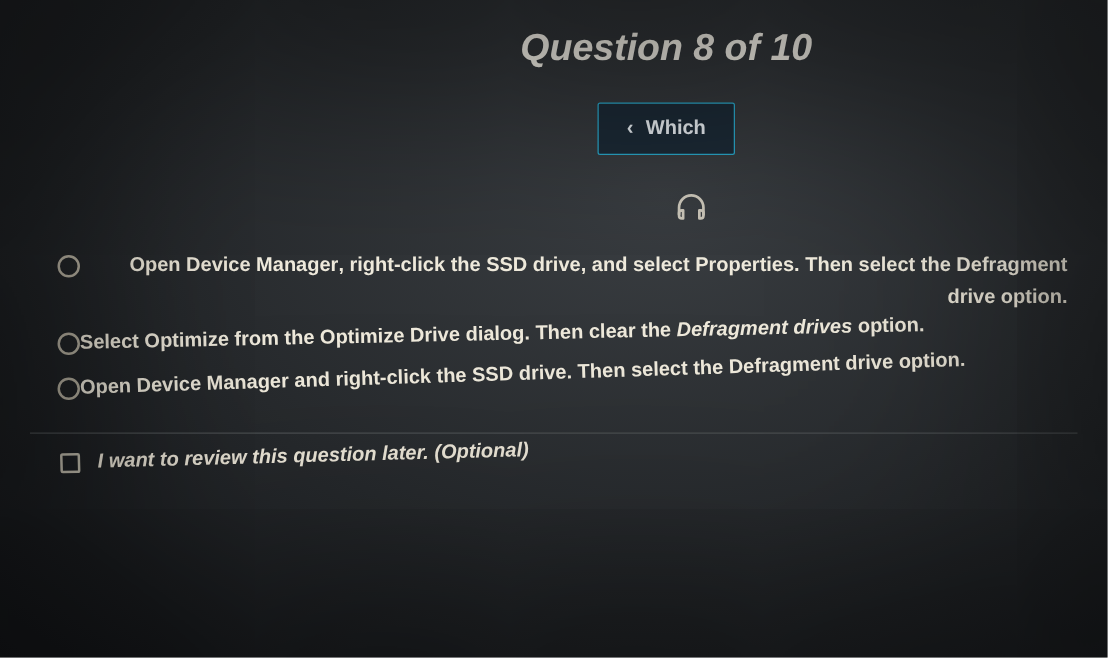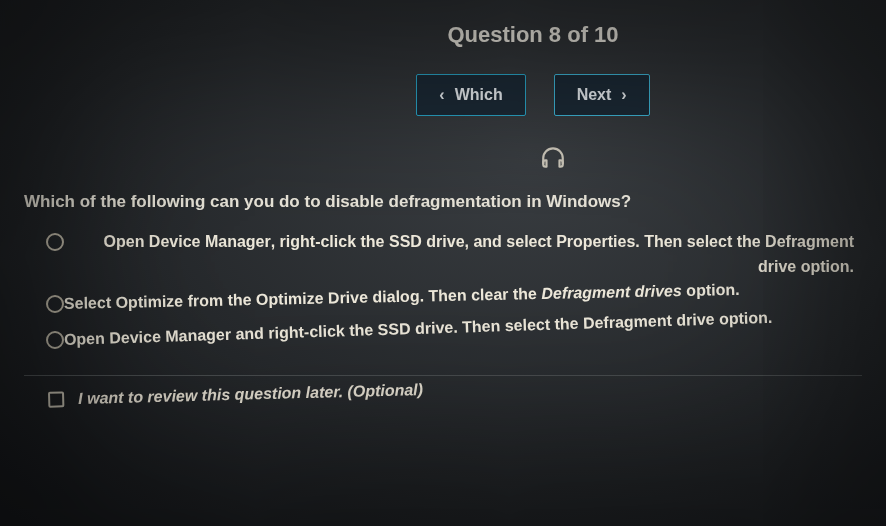--- a/index.html
+++ b/index.html
@@ -9,22 +9,23 @@
     font-family: "Segoe UI", Arial, sans-serif;
     color: #e9e6de;
     position: relative;
   }
   .header {
     text-align: center;
     padding-top: 22px;
     margin-left: 180px;
   }
   .qtitle {
-    font-size: 22px;
+    font-size: 30px;
     font-weight: 700;
+    font-style: italic;
     color: #f2efe6;
   }
   .nav-row {
     display: flex;
     justify-content: center;
     gap: 28px;
     margin-top: 26px;
     margin-left: 180px;
   }
   .nav-btn {
@@ -133,38 +134,33 @@
 
 <div class="header">
   <div class="qtitle">Question 8 of 10</div>
 </div>
 
 <div class="nav-row">
   <button class="nav-btn back">
     <span class="chev">‹</span>
     <span>Which</span>
   </button>
-  <button class="nav-btn next">
-    <span>Next</span>
-    <span class="chev">›</span>
-  </button>
 </div>
 
 <div class="headphones-row">
   <span class="headphones" title="headphones">
     <svg width="26" height="26" viewBox="0 0 24 24" fill="none" stroke="#cfcabd" stroke-width="2" stroke-linecap="round" stroke-linejoin="round">
       <path d="M3 18v-5a9 9 0 0 1 18 0v5"></path>
       <path d="M21 19a2 2 0 0 1-2 2h-1v-6h1a2 2 0 0 1 2 2z"></path>
       <path d="M3 19a2 2 0 0 0 2 2h1v-6H5a2 2 0 0 0-2 2z"></path>
     </svg>
   </span>
 </div>
 
 <div class="question-block">
-  <div class="question-text">Which of the following can you do to disable defragmentation in Windows?</div>
 
   <ul class="options">
     <li class="option opt1">
       <span class="radio"></span>
       <span class="option-text">
         Open <b>Device Manager</b>, right-click the <b>SSD drive</b>, and select <b>Properties</b>. Then select the <b>Defragment drive</b> option.
       </span>
     </li>
     <li class="option opt3">
       <span class="radio"></span>

